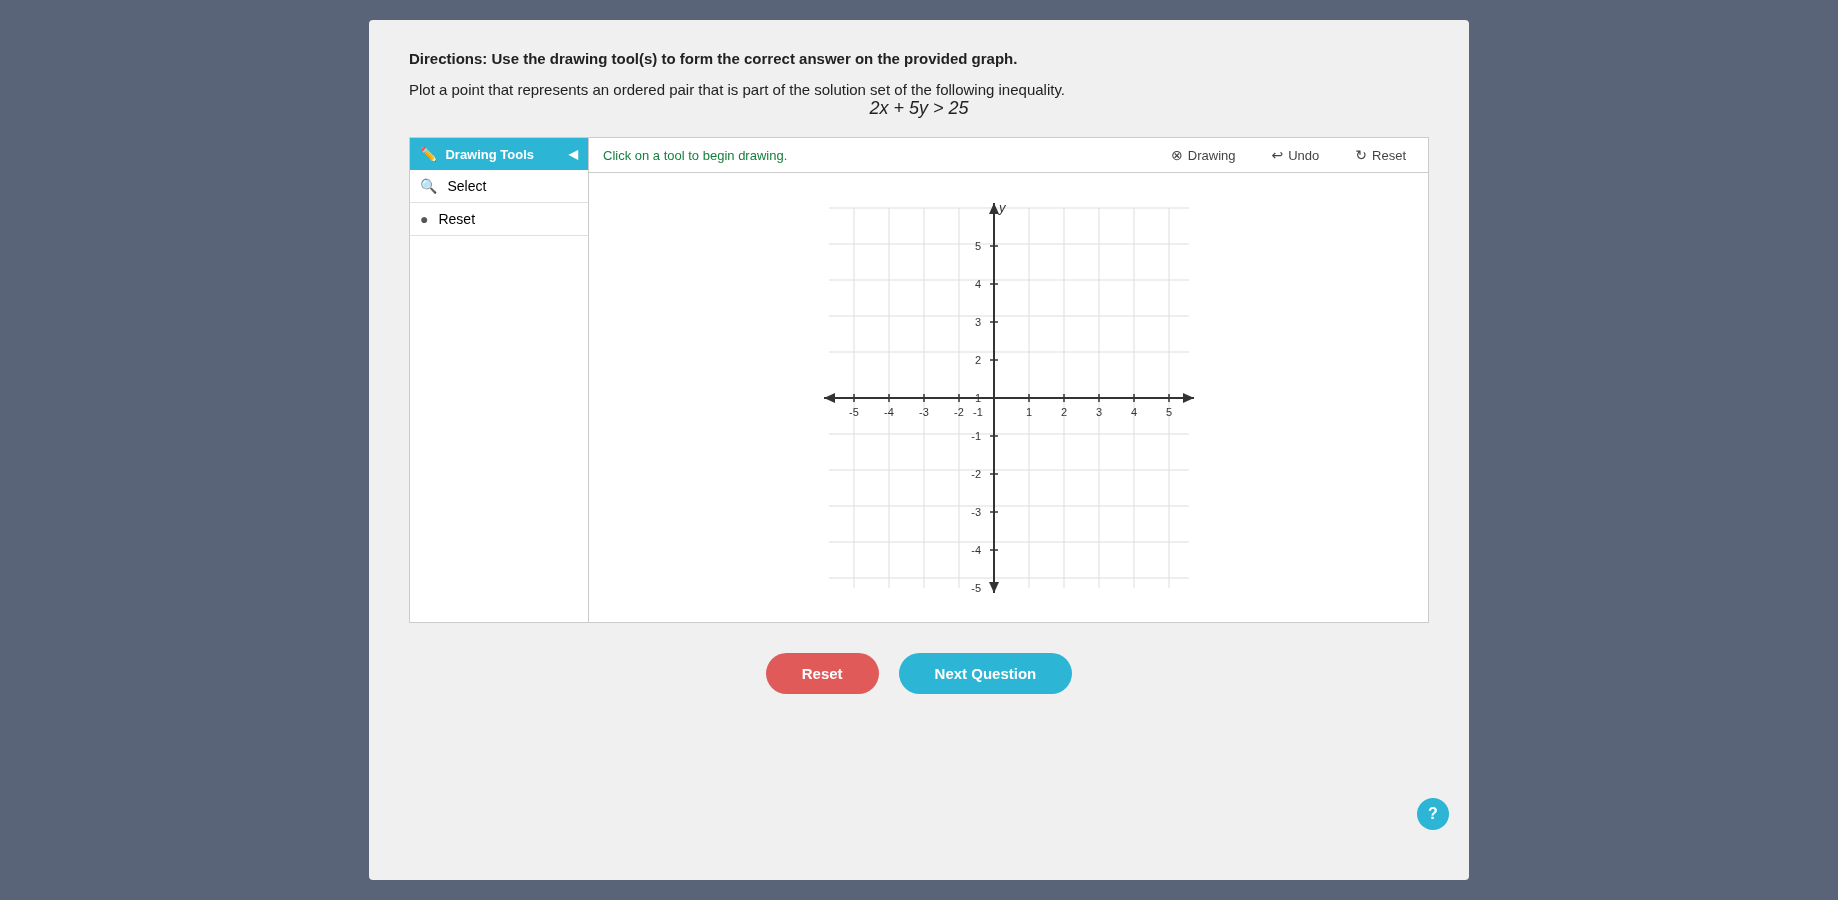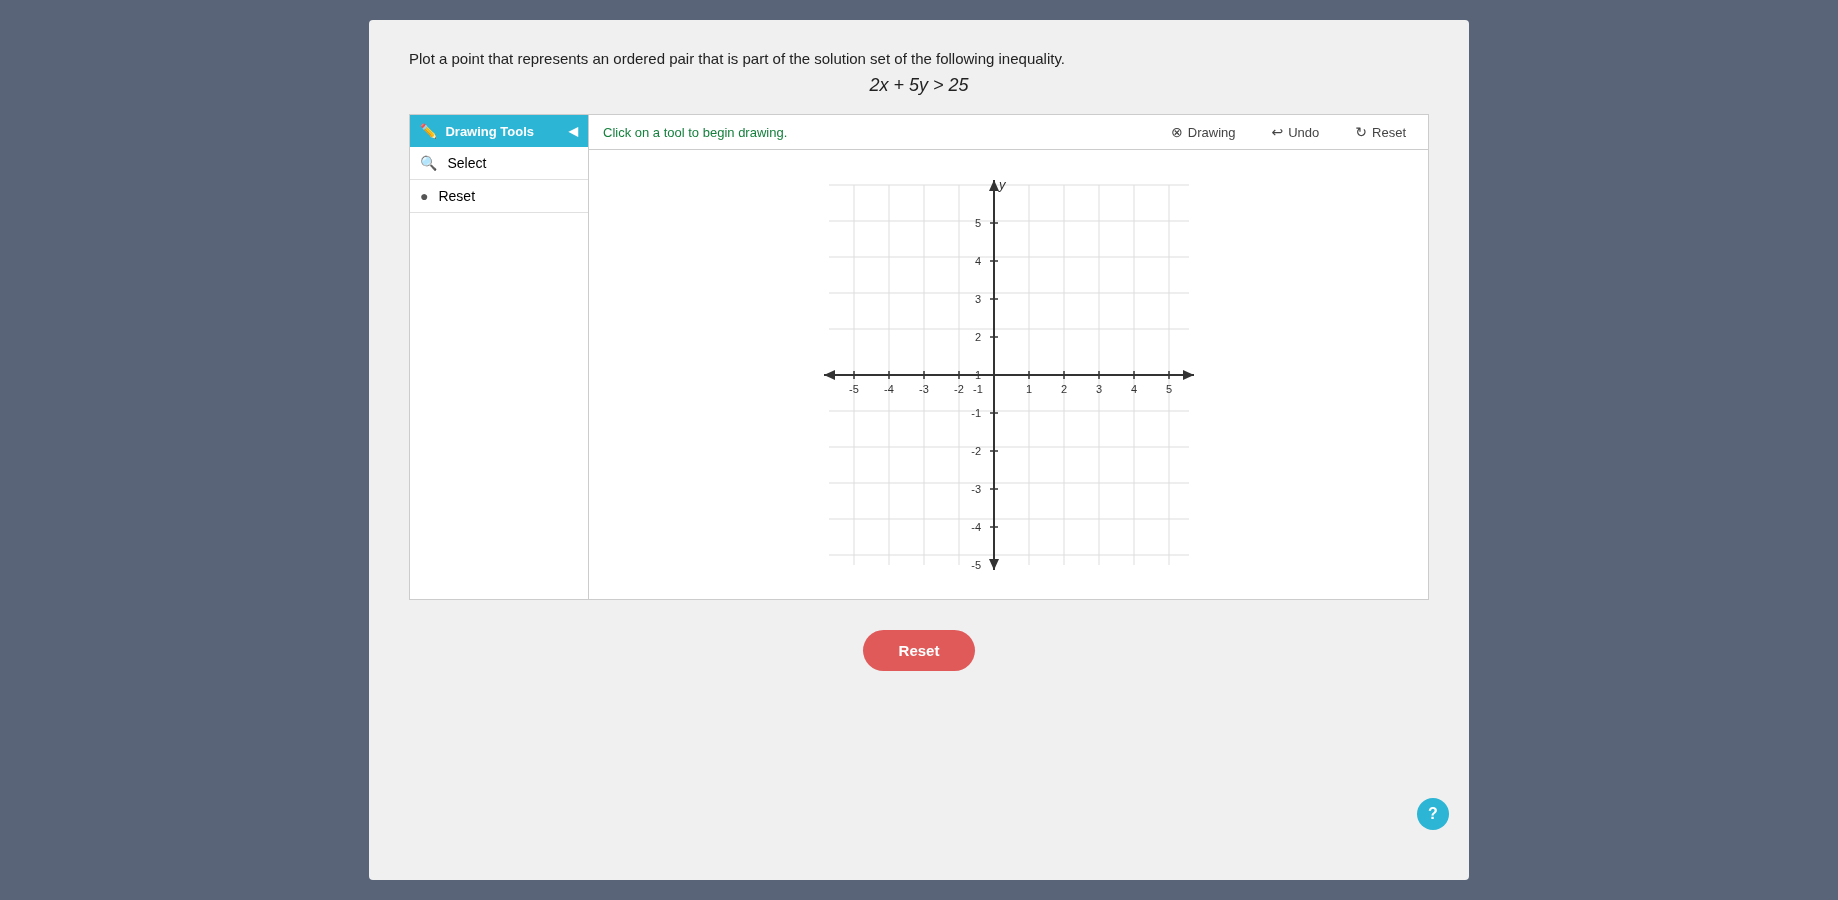--- a/index.html
+++ b/index.html
@@ -22,21 +22,20 @@
     }
     .directions {
       font-weight: bold;
       font-size: 15px;
       color: #222;
       margin-bottom: 14px;
     }
     .problem-text {
       font-size: 15px;
       color: #222;
-      margin-bottom: 8px;
     }
     .equation {
       font-size: 18px;
       color: #222;
       text-align: center;
       margin-bottom: 18px;
       font-style: italic;
     }
     .drawing-area {
       display: flex;
@@ -165,20 +164,21 @@
       color: #fff;
       font-weight: bold;
       font-size: 16px;
       cursor: pointer;
     }
   </style>
 </head>
 <body>
 
 <div class="main-card">
+  <div class="directions">Directions: Use the drawing tool(s) to form the correct answer on the provided graph.</div>
   <div class="problem-text">Plot a point that represents an ordered pair that is part of the solution set of the following inequality.</div>
   <div class="equation">2<i>x</i> + 5<i>y</i> &gt; 25</div>
 
   <div class="drawing-area">
 
     <div class="tools-panel">
       <div class="tools-header">
         <span class="pencil-icon">✏️</span>
         <span>Drawing Tools</span>
         <span class="arrow-left">◀</span>
@@ -292,16 +292,17 @@
 
           <text x="382" y="204" font-size="13" fill="#333" font-style="italic">x</text>
           <text x="180" y="14" font-size="13" fill="#333" font-style="italic">y</text>
         </svg>
       </div>
     </div>
   </div>
 
   <div class="bottom-buttons">
     <button class="btn-reset">Reset</button>
+    <button class="btn-next">Next Question</button>
   </div>
 
   <div class="help-circle">?</div>
 </div>
 
 </body></html>

